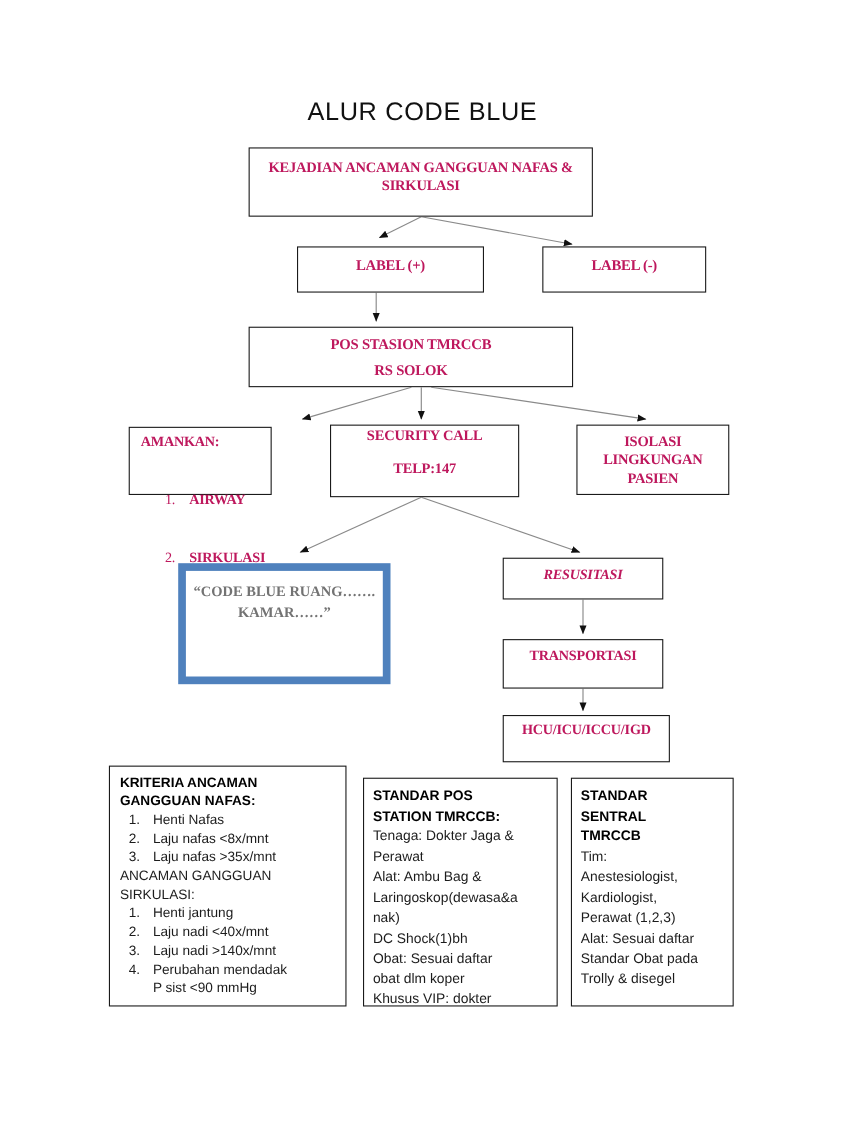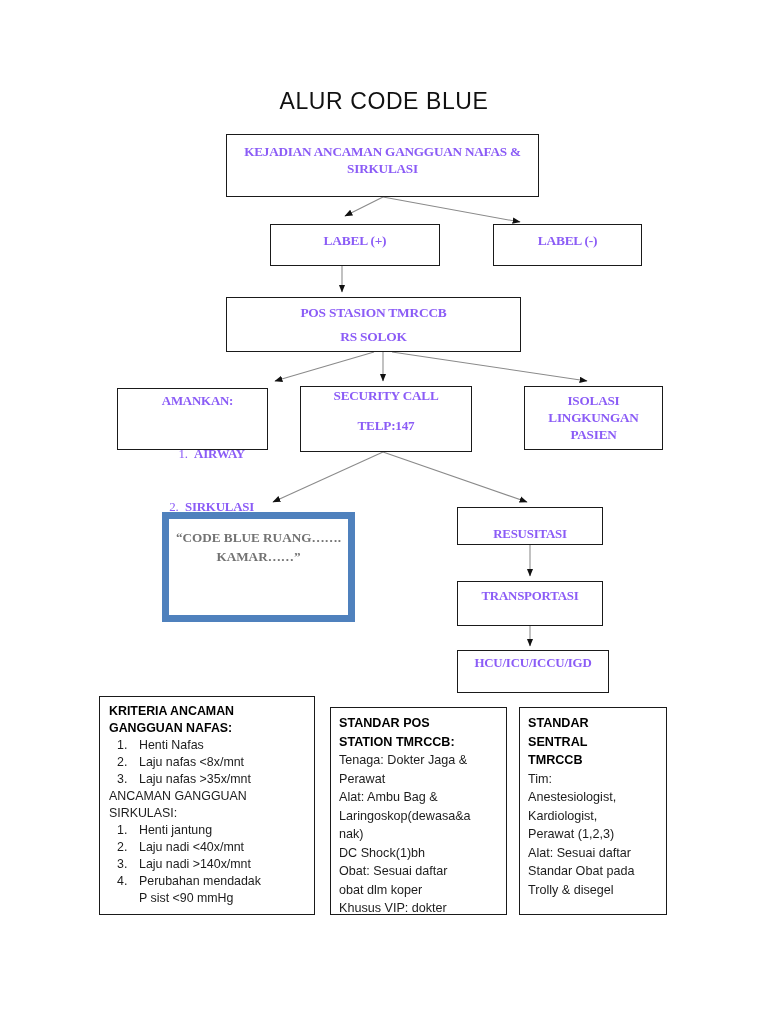--- a/index.html
+++ b/index.html
@@ -33,21 +33,21 @@
     pointer-events: none;
   }
 
   .node {
     position: absolute;
     box-sizing: border-box;
     border: 1.3px solid #1a1a1a;
     background: #ffffff;
     font-family: "Liberation Serif", serif;
     font-weight: bold;
-    color: #8b5cf6;
+    color: #be185d;
     text-align: center;
     line-height: 1.30;
     letter-spacing: -0.2px;
     padding-top: 5px;
   }
 
   .page-title {
     position: absolute;
     left: 0;
     top: 88px;
@@ -70,22 +70,22 @@
   #node-label-pos { left: 270px; top: 224px; width: 170px; height: 42px; font-size: 13.4px; padding-top: 7px; }
   #node-label-neg { left: 493px; top: 224px; width: 149px; height: 42px; font-size: 13.4px; padding-top: 7px; }
 
   #node-pos-stasion {
     left: 226px; top: 297px; width: 295px; height: 55px;
     font-size: 13.4px; padding-top: 6px;
   }
   #node-pos-stasion .l2 { display:block; margin-top: 7px; }
 
   #node-amankan {
-    left: 117px; top: 388px; width: 151px; height: 62px;
-    font-size: 12.9px; text-align: center; padding: 4px 0 0 10px;
+    left: 117px; top: 388px; width: 130px; height: 62px;
+    font-size: 12.9px; text-align: left; padding: 4px 0 0 10px;
   }
   #node-amankan .li { display: block; padding-left: 22px; margin-top: 36px; }
   #node-amankan .num { display:inline-block; width: 22px; font-weight: 400; }
 
   #node-security {
     left: 300px; top: 386px; width: 172px; height: 66px;
     font-size: 13.2px; padding-top: 0;
   }
   #node-security .l2 { display:block; margin-top: 13px; }
 
@@ -103,21 +103,21 @@
     background: #ffffff;
     font-family: "Liberation Serif", serif;
     font-weight: bold;
     font-size: 13.2px;
     color: #737373;
     text-align: center;
     line-height: 1.42;
     padding-top: 10px;
   }
 
-  #node-resusitasi   { left: 457px; top: 507px; width: 146px; height: 38px; font-size: 12.9px; padding-top: 18px; }
+  #node-resusitasi   { left: 457px; top: 507px; width: 146px; height: 38px; font-size: 12.9px; padding-top: 6px; font-style: italic; }
   #node-transportasi { left: 457px; top: 581px; width: 146px; height: 45px; font-size: 12.9px; padding-top: 6px; }
   #node-hcu          { left: 457px; top: 650px; width: 152px; height: 43px; font-size: 12.9px; padding-top: 4px; }
 
   
   .panel {
     position: absolute;
     box-sizing: border-box;
     border: 1.3px solid #1a1a1a;
     background: #ffffff;
     font-family: "Liberation Sans", sans-serif;

